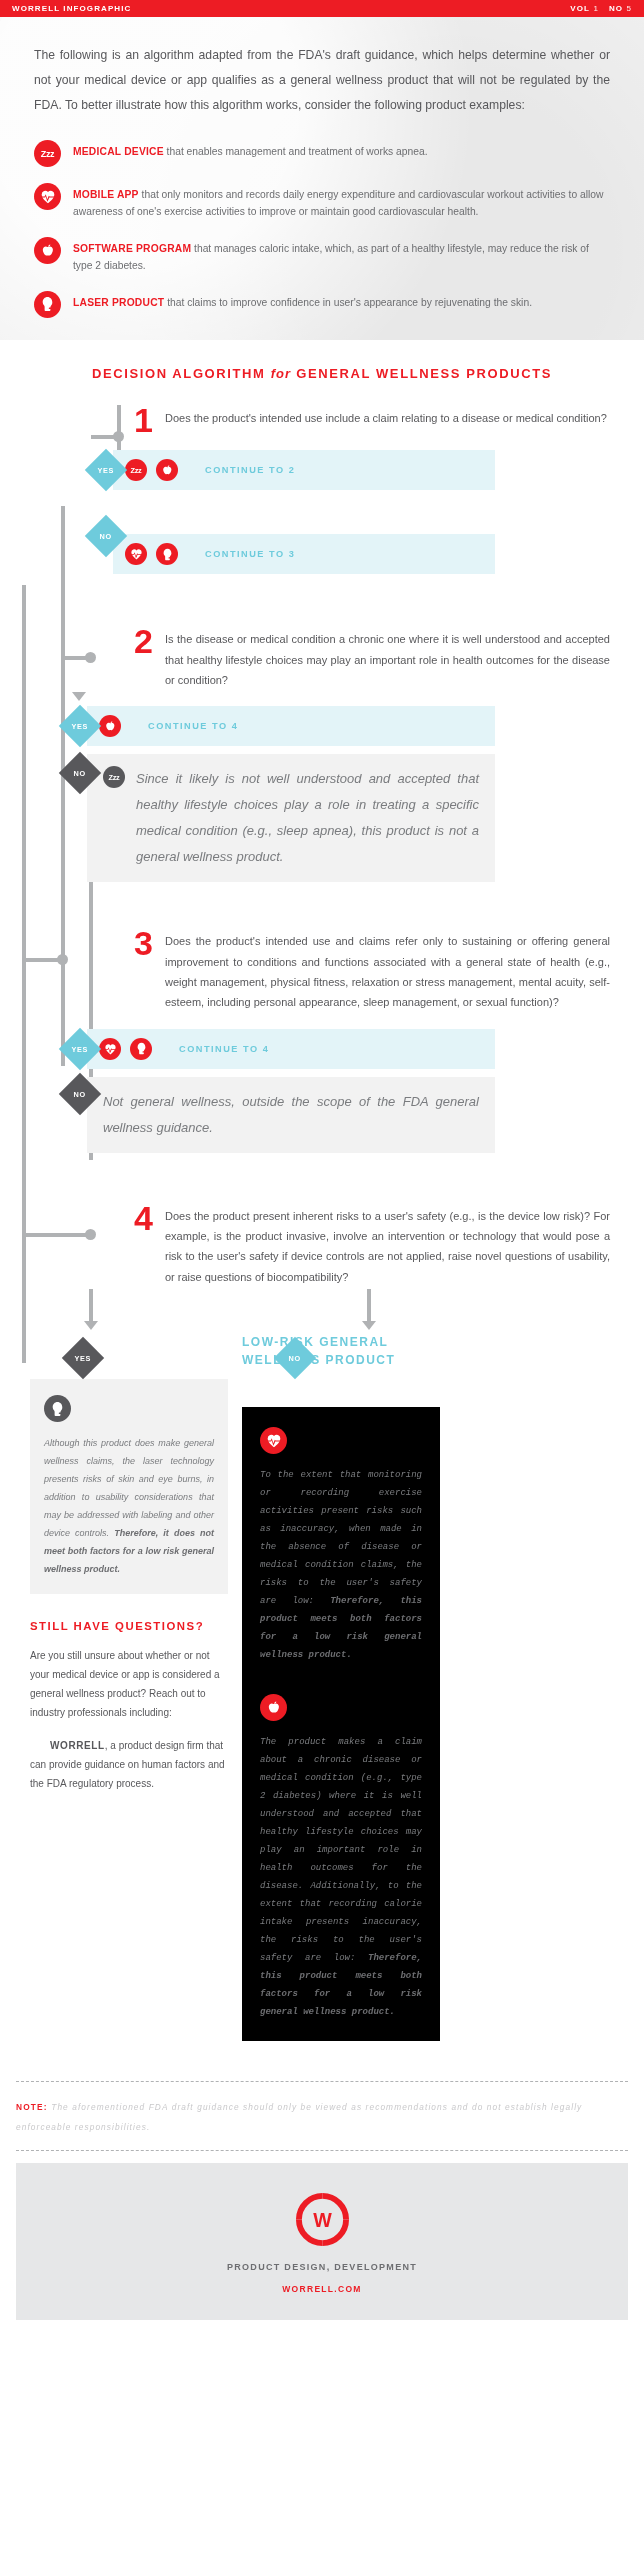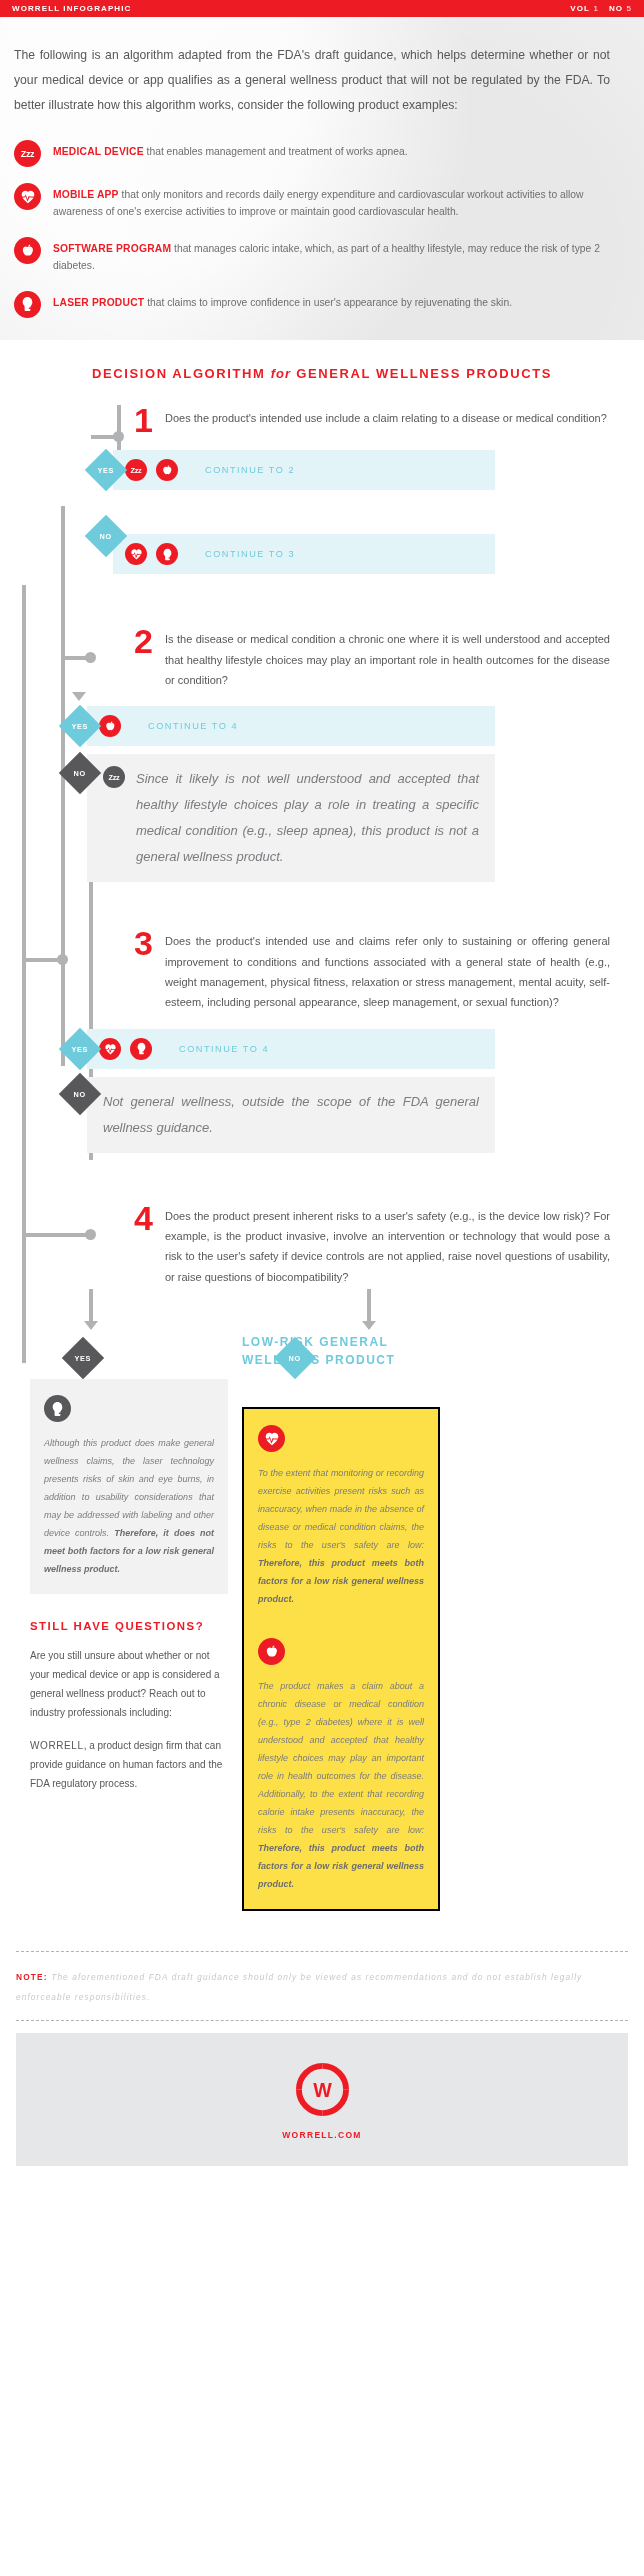--- a/index.html
+++ b/index.html
@@ -30,21 +30,21 @@
     color: #fff;
     font-size: 8px;
     letter-spacing: 1.1px;
   }
   .topbar .vol b { font-weight: bold; }
   .topbar .vol span.num { font-weight: normal; opacity: .92; }
 
   
   .intro-wrap {
     background: #f0f0f0;
-    padding: 26px 34px 22px 14px;
+    padding: 26px 34px 22px 34px;
     position: relative;
     overflow: hidden;
   }
   .intro-wrap::before {
     content: "";
     position: absolute;
     inset: 0;
     background:
       radial-gradient(circle at 22% 28%, rgba(255,255,255,.85) 0 28%, rgba(0,0,0,0) 60%),
       radial-gradient(circle at 70% 72%, rgba(0,0,0,.035) 0 30%, rgba(0,0,0,0) 65%),
@@ -167,21 +167,21 @@
     display: flex;
     align-items: center;
     gap: 9px;
     padding: 7px 12px;
     margin-left: -8px;
     min-height: 40px;
   }
   .bar .cont {
     color: #6ecbdc;
     font-size: 9.2px;
-    font-weight: normal;
+    font-weight: bold;
     letter-spacing: 1.5px;
     margin-left: 18px;
   }
   .note {
     background: #f2f2f2;
     padding: 12px 16px;
     margin-left: -8px;
     display: flex;
     gap: 11px;
     align-items: flex-start;
@@ -204,43 +204,44 @@
     font-weight: bold;
     letter-spacing: 1.5px;
     line-height: 1.5;
     margin-bottom: 14px;
   }
   .outbox {
     background: #f2f2f2;
     padding: 16px 14px;
   }
   .outbox.blue {
-    background: #fde047;
-    border: 2px solid #000000;
+    background: #000000;
+    border: 4px solid #000000;
+    font-family: Liberation Mono, monospace;
   }
   .outbox p {
     font-size: 9px;
     font-style: italic;
     line-height: 2.0;
     color: #7a7c7f;
     text-align: justify;
     margin-top: 12px;
   }
   .outbox p b { font-weight: bold; color: #6d6e71; }
 
   
   .sq-title {
     color: #ed1c24;
     font-size: 11.4px;
     font-weight: bold;
     letter-spacing: 1.5px;
     margin: 26px 0 14px 0;
   }
   .sq-body { font-size: 10px; line-height: 1.9; color: #58585b; }
-  .sq-body .firm { font-weight: normal; letter-spacing: 0.6px; }
+  .sq-body .firm { font-weight: bold; letter-spacing: 0.6px; margin-left: 20px; }
   .sq-body p { margin-bottom: 14px; }
 
   
   .dashed {
     border-top: 1px dashed #b0b2b4;
     margin: 0 16px;
   }
   .notestrip { padding: 14px 16px; }
   .notestrip .lbl {
     color: #ed1c24;
@@ -580,16 +581,17 @@
       <g fill="none" stroke="#ed1c24" stroke-width="6">
         <path d="M29 5 A24 24 0 0 0 5 29"></path>
         <path d="M5 29 A24 24 0 0 0 29 53"></path>
         <path d="M29 53 A24 24 0 0 0 53 29"></path>
         <path d="M53 29 A24 24 0 0 0 29 5"></path>
       </g>
       <text x="29" y="37" text-anchor="middle" fill="#ed1c24" font-size="20" font-family="Liberation Sans, sans-serif" font-weight="bold">W</text>
     </svg>
   </div>
   <div class="tag">
+    <div>PRODUCT DESIGN, DEVELOPMENT</div>
   </div>
   <div class="url">WORRELL.COM</div>
 </div>
 
 
 </body></html>

